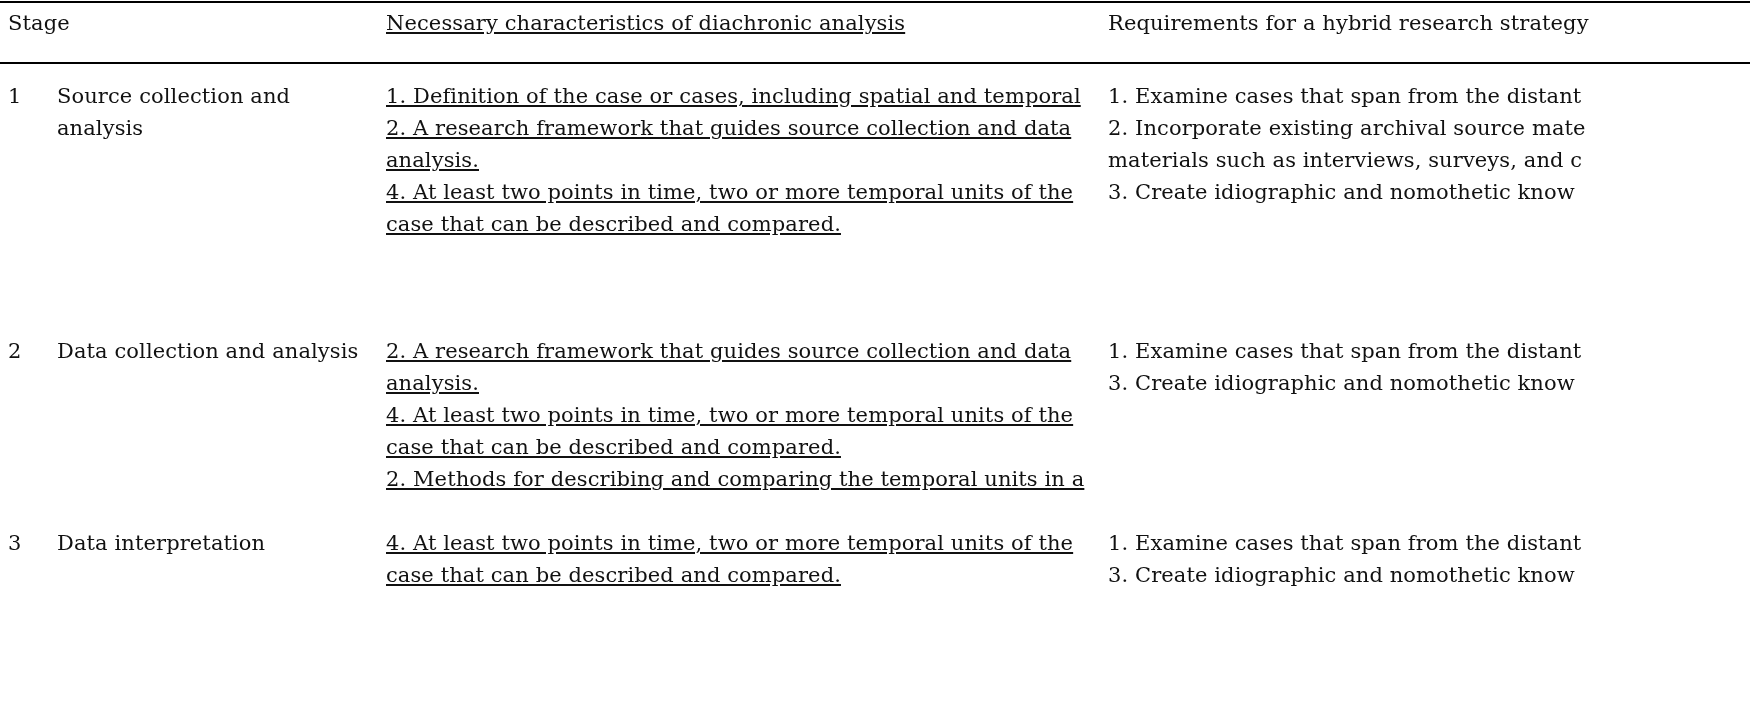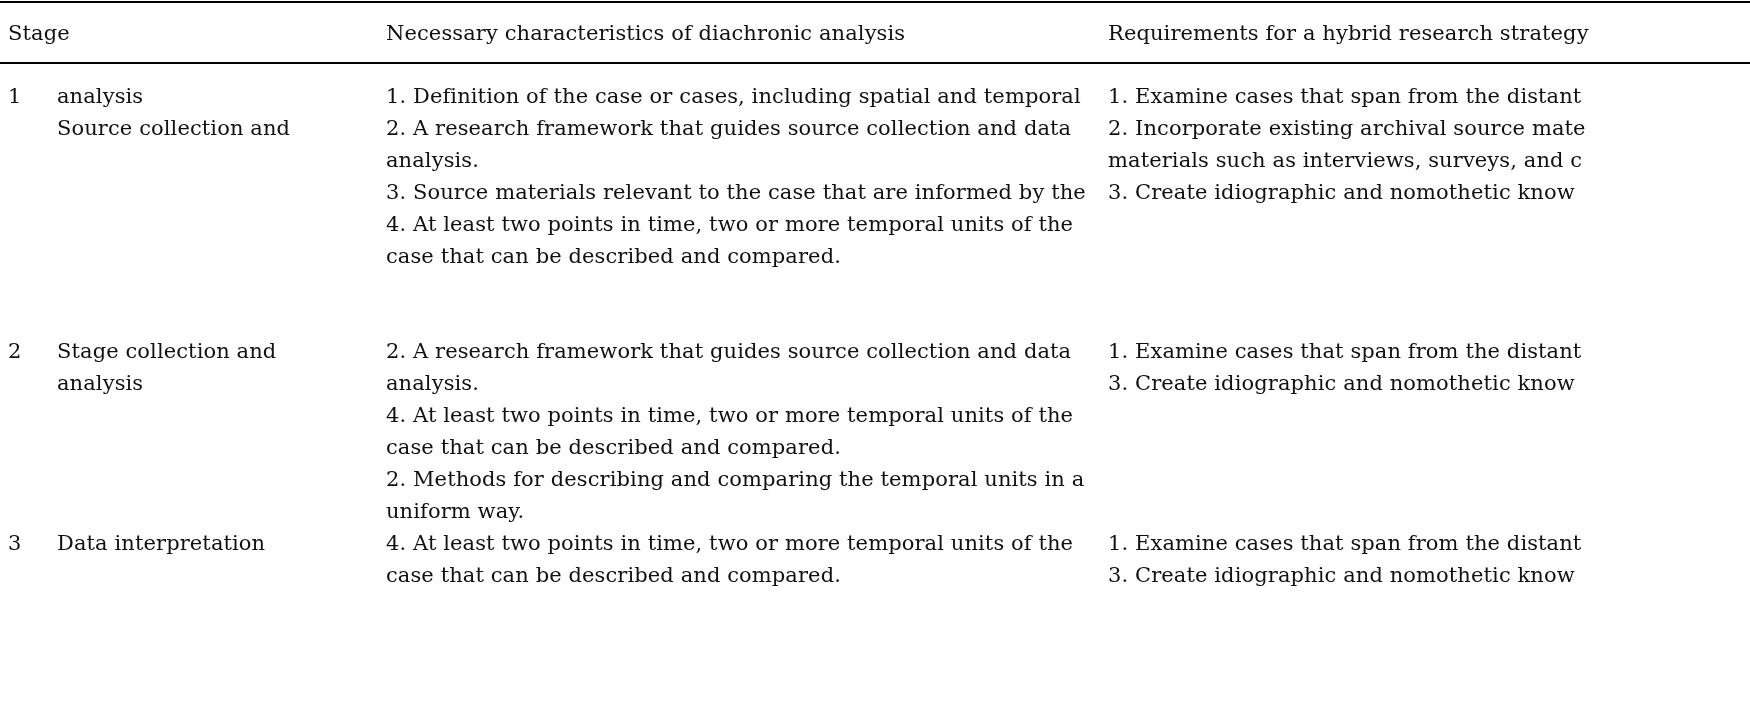--- a/index.html
+++ b/index.html
@@ -38,74 +38,72 @@
     background: #000;
   }
   .cell {
     position: absolute;
     font-size: 21px;
     line-height: 32px;
     white-space: nowrap;
     letter-spacing: 0.1px;
   }
   .head {
-    top: 17px;
+    top: 7px;
   }
   .col-num   { left: 8px; }
   .col-stage { left: 57px; width: 310px; white-space: normal; }
-  .col-nec   { left: 386px; width: 700px; }
+  .col-nec   { left: 386px; width: 700px; text-decoration: underline; }
   .col-req   { left: 1108px; width: 800px; }
   .line { display: block; height: 32px; }
   .row1 { top: 80px; }
   .row2 { top: 335px; }
   .row3 { top: 527px; }
 </style>
 </head>
 <body>
 
 <div class="table-wrap">
   <div class="rule-top"></div>
 
   <div class="cell head col-num">Stage</div>
   <div class="cell head col-nec">Necessary characteristics of diachronic analysis</div>
   <div class="cell head col-req">Requirements for a hybrid research strategy</div>
 
   <div class="rule-head"></div>
 
   <div class="cell row1 col-num">1</div>
   <div class="cell row1 col-stage">
+    <span class="line">Source collection and</span>
     <span class="line">analysis</span>
-    <span class="line">Source collection and</span>
   </div>
   <div class="cell row1 col-nec">
     <span class="line">1. Definition of the case or cases, including spatial and temporal</span>
     <span class="line">2. A research framework that guides source collection and data</span>
     <span class="line">analysis.</span>
-    <span class="line">3. Source materials relevant to the case that are informed by the</span>
     <span class="line">4. At least two points in time, two or more temporal units of the</span>
     <span class="line">case that can be described and compared.</span>
   </div>
   <div class="cell row1 col-req">
     <span class="line">1. Examine cases that span from the distant</span>
     <span class="line">2. Incorporate existing archival source mate</span>
     <span class="line">materials such as interviews, surveys, and c</span>
     <span class="line">3. Create idiographic and nomothetic know</span>
   </div>
 
   <div class="cell row2 col-num">2</div>
   <div class="cell row2 col-stage">
-    <span class="line">Stage collection and analysis</span>
+    <span class="line">Data collection and analysis</span>
   </div>
   <div class="cell row2 col-nec">
     <span class="line">2. A research framework that guides source collection and data</span>
     <span class="line">analysis.</span>
     <span class="line">4. At least two points in time, two or more temporal units of the</span>
     <span class="line">case that can be described and compared.</span>
     <span class="line">2. Methods for describing and comparing the temporal units in a</span>
-    <span class="line">uniform way.</span>
   </div>
   <div class="cell row2 col-req">
     <span class="line">1. Examine cases that span from the distant</span>
     <span class="line">3. Create idiographic and nomothetic know</span>
   </div>
 
   <div class="cell row3 col-num">3</div>
   <div class="cell row3 col-stage">
     <span class="line">Data interpretation</span>
   </div>

